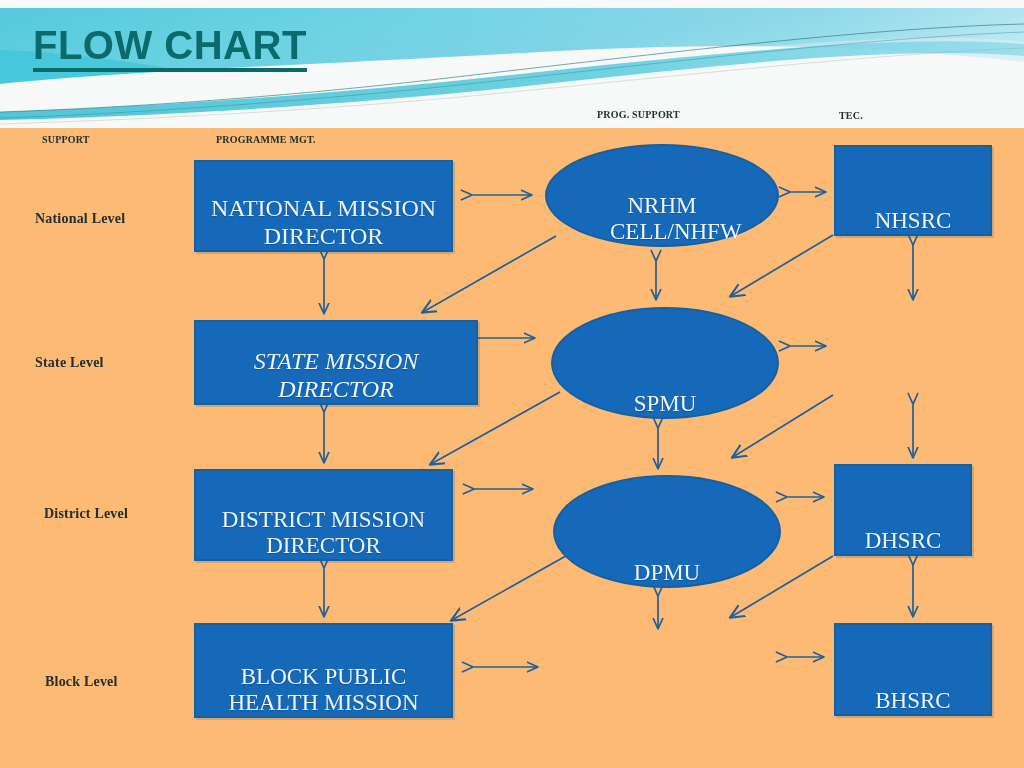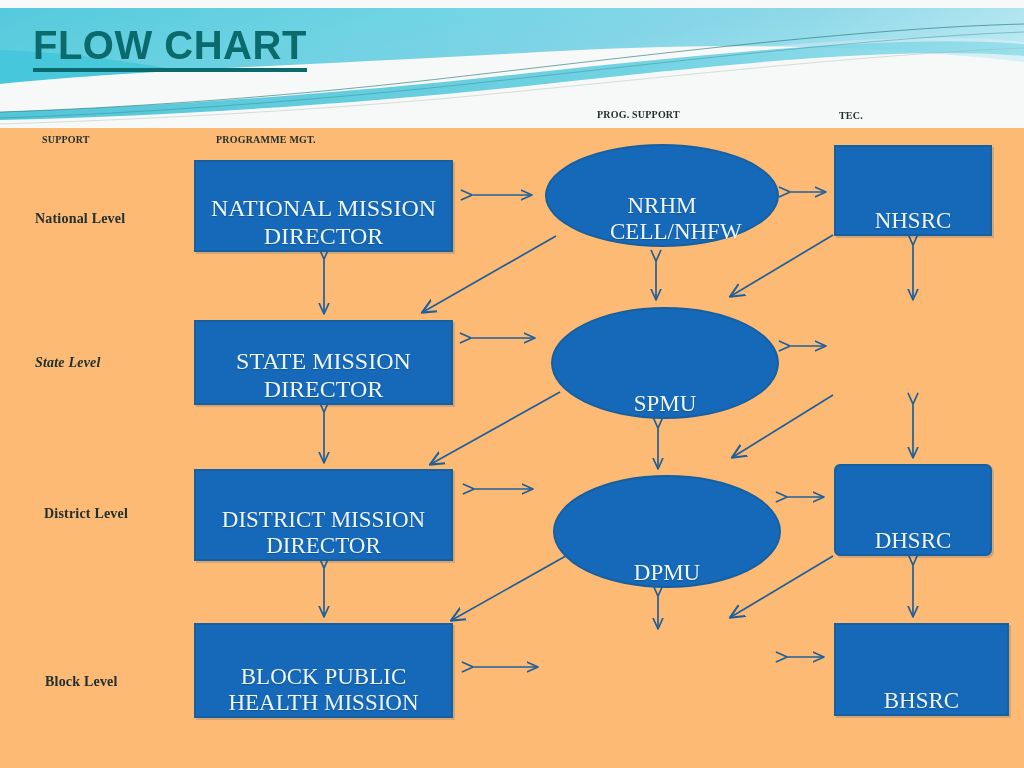--- a/index.html
+++ b/index.html
@@ -145,21 +145,21 @@
   </svg>
 
   <div id="title">FLOW CHART</div>
 
   <div class="col-caption" style="left:42px; top:126px;">SUPPORT</div>
   <div class="col-caption" style="left:216px; top:126px;">PROGRAMME MGT.</div>
   <div class="col-caption" style="left:597px; top:101px;">PROG. SUPPORT</div>
   <div class="col-caption" style="left:839px; top:102px;">TEC.</div>
 
   <div class="row-label" style="left:35px; top:203px;">National Level</div>
-  <div class="row-label" style="left:35px; top:347px;font-style:italic;">State Level</div>
+  <div class="row-label" style="left:35px; top:347px;">State Level</div>
   <div class="row-label" style="left:44px; top:498px;">District Level</div>
   <div class="row-label" style="left:45px; top:666px;">Block Level</div>
 
   <svg id="arrows" viewBox="0 0 1024 768" aria-hidden="true">
     <defs>
       <marker id="ahEnd" viewBox="0 0 10 10" refX="9" refY="5" markerWidth="7" markerHeight="7" orient="auto-start-reverse">
         <path d="M0,1 L9,5 L0,9" fill="none" stroke="#1f5f99" stroke-width="1.4" stroke-linecap="round" stroke-linejoin="round"></path>
       </marker>
       <marker id="ahStart" viewBox="0 0 10 10" refX="1" refY="5" markerWidth="7" markerHeight="7" orient="auto-start-reverse">
         <path d="M9,1 L0,5 L9,9" fill="none" stroke="#1f5f99" stroke-width="1.4" stroke-linecap="round" stroke-linejoin="round"></path>
@@ -201,21 +201,21 @@
 
       <line x1="580" y1="540" x2="452" y2="612" marker-end="url(#ahBigEnd)"></line>
       <line x1="833" y1="548" x2="731" y2="609" marker-end="url(#ahBigEnd)"></line>
     </g>
   </svg>
 
   <div class="node rect" style="left:194px; top:152px; width:259px; height:92px; font-size:24px;">
     <span class="node-text">NATIONAL MISSION DIRECTOR</span>
   </div>
 
-  <div class="node rect" style="left:194px; top:312px; width:259px; height:85px; font-size:24px;">
+  <div class="node rect" style="left:194px; top:312px; width:284px; height:85px; font-size:24px;font-style:italic;">
     <span class="node-text">STATE MISSION DIRECTOR</span>
   </div>
 
   <div class="node rect" style="left:194px; top:461px; width:259px; height:92px; font-size:23px;">
     <span class="node-text">DISTRICT MISSION DIRECTOR</span>
   </div>
 
   <div class="node rect" style="left:194px; top:615px; width:259px; height:95px; font-size:23px;">
     <span class="node-text">BLOCK PUBLIC HEALTH MISSION</span>
   </div>
@@ -231,21 +231,21 @@
   <div class="node ellipse" style="left:553px; top:467px; width:228px; height:113px; font-size:23px;">
     <span class="node-text">DPMU</span>
   </div>
 
 
   <div class="node rect" style="left:834px; top:137px; width:158px; height:91px; font-size:23px;">
     <span class="node-text">NHSRC</span>
   </div>
 
 
-  <div class="node rect" style="left:834px; top:456px; width:158px; height:92px; font-size:23px;border-radius:6px;">
+  <div class="node rect" style="left:834px; top:456px; width:138px; height:92px; font-size:23px;">
     <span class="node-text">DHSRC</span>
   </div>
 
-  <div class="node rect" style="left:834px; top:615px; width:175px; height:93px; font-size:23px;">
+  <div class="node rect" style="left:834px; top:615px; width:158px; height:93px; font-size:23px;">
     <span class="node-text">BHSRC</span>
   </div>
 
 </div>
 
 </body></html>

